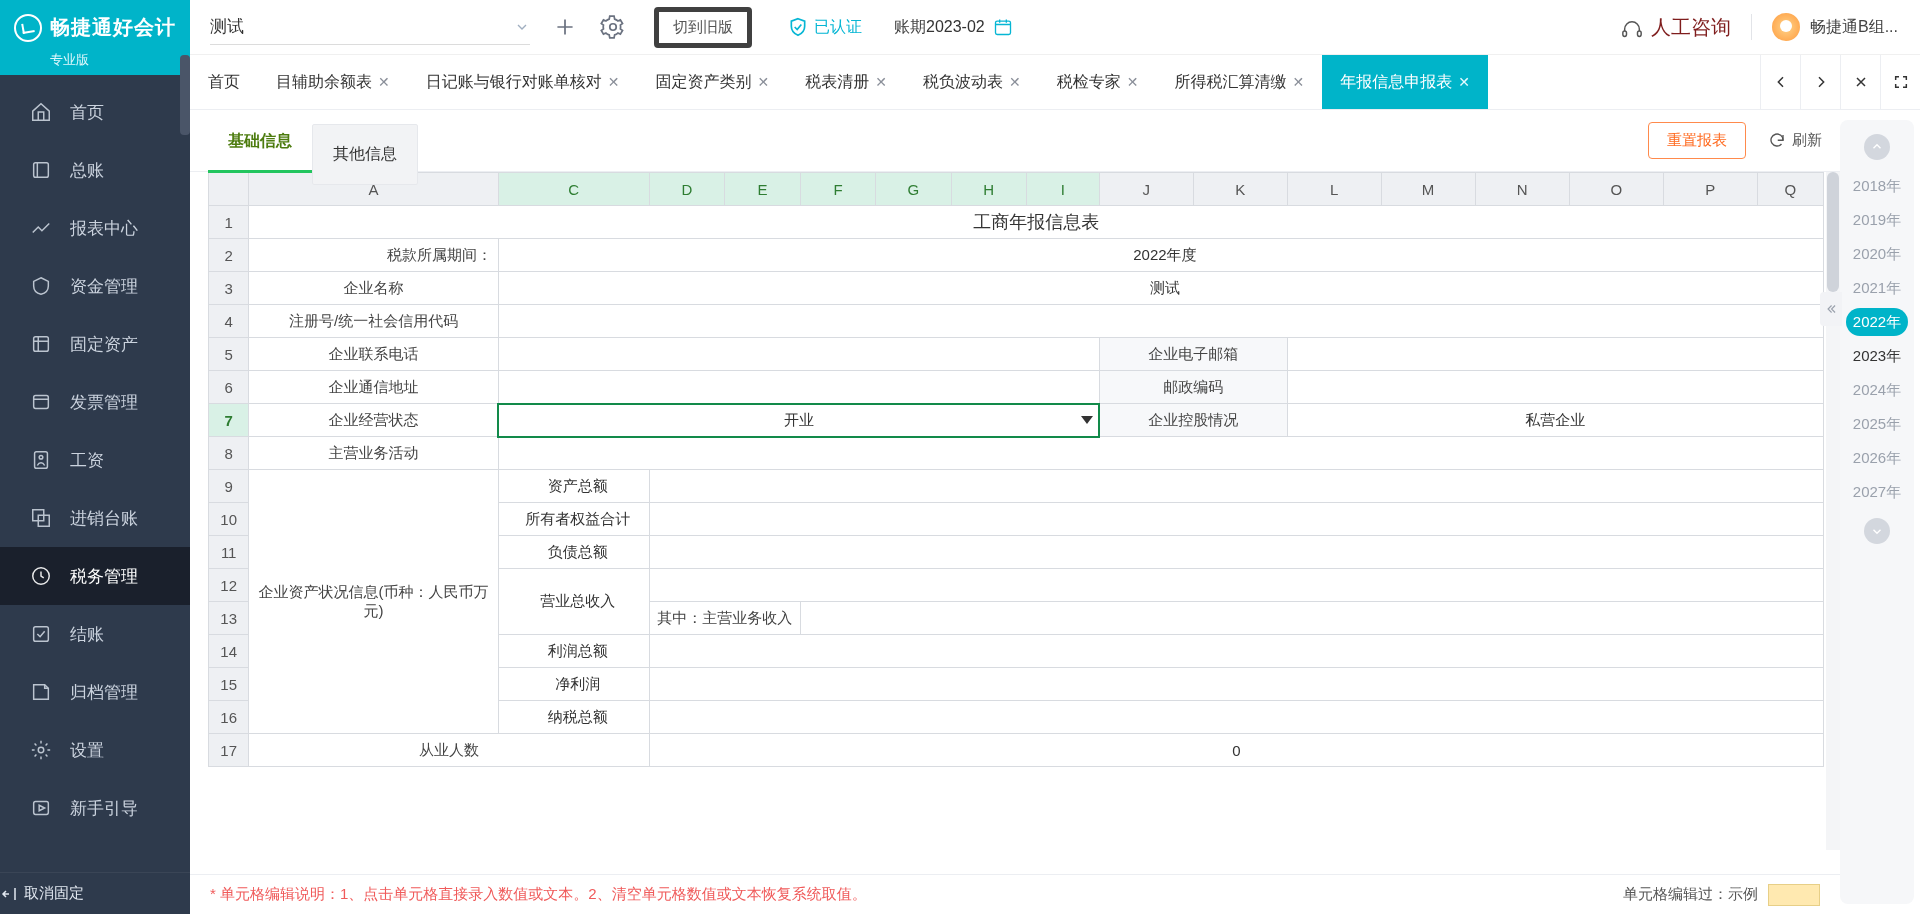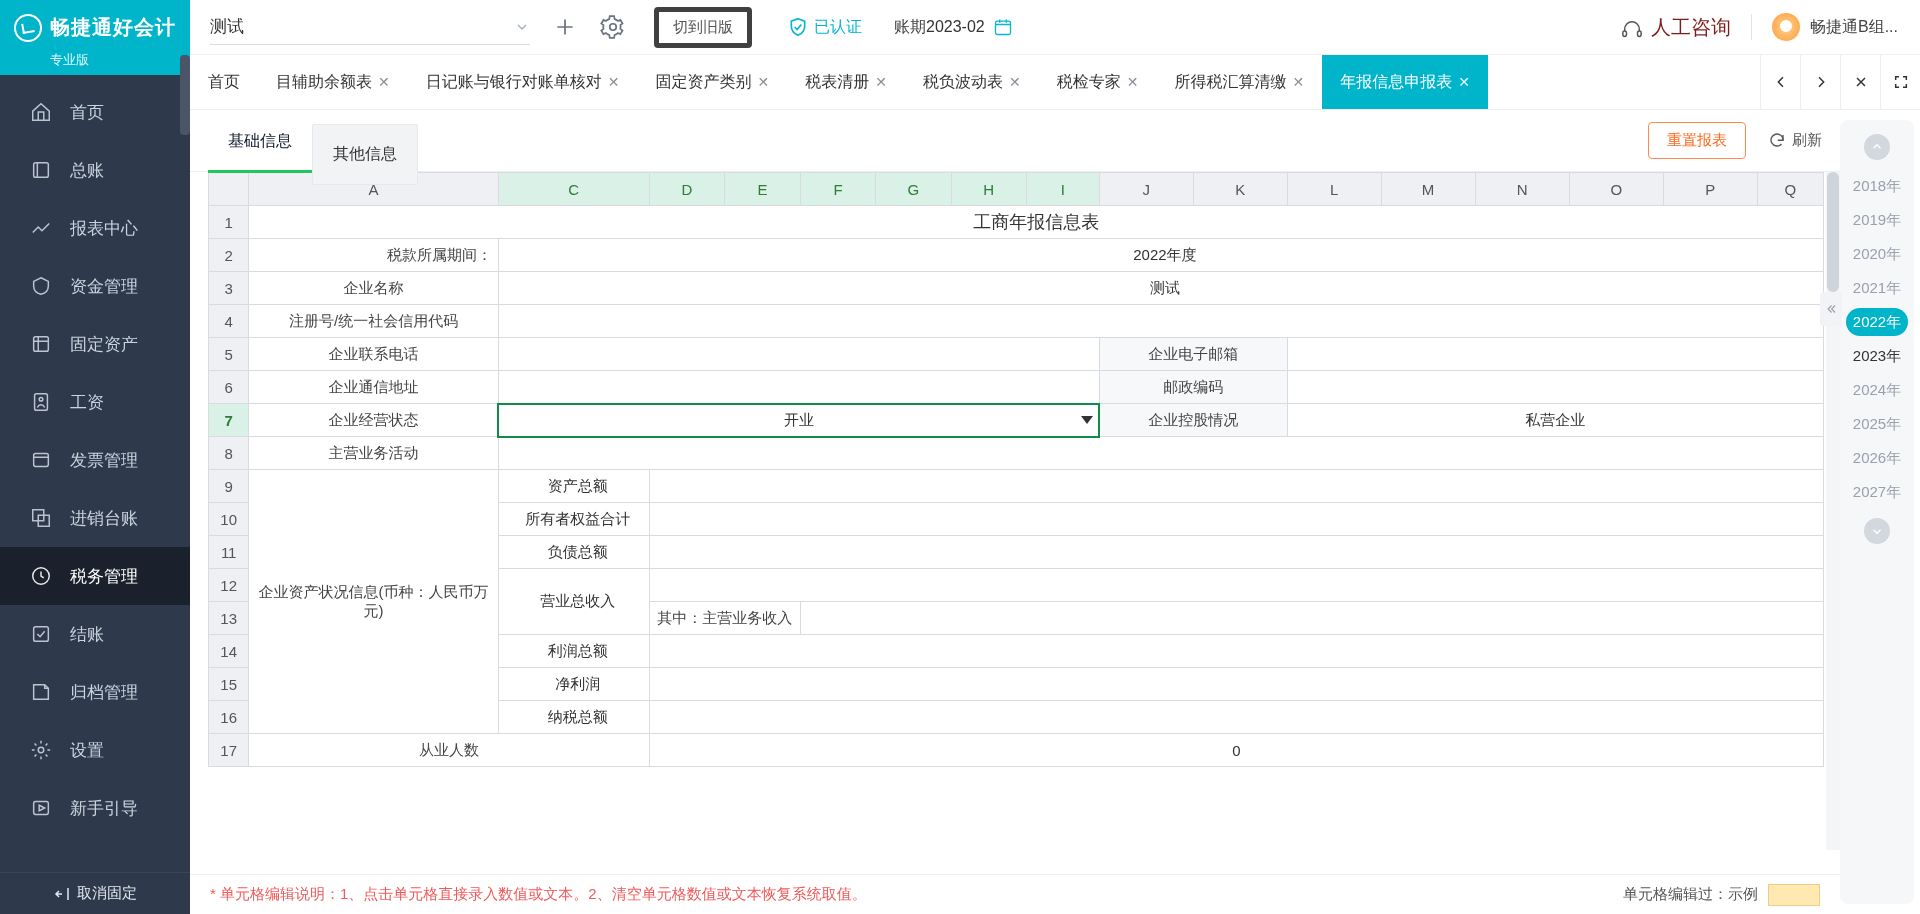--- a/index.html
+++ b/index.html
@@ -12,21 +12,21 @@
   .brand-logo{width:28px;height:28px;border:2px solid #fff;border-radius:50%;position:relative;margin-right:8px;display:flex;align-items:center;justify-content:center}
   .brand-logo::before{content:"";position:absolute;width:10px;height:8px;border-left:2px solid #fff;border-bottom:2px solid #fff;transform:rotate(-10deg)}
   .brand-text{font-size:20px;font-weight:600;letter-spacing:1px}
   .nav{flex:1;overflow-y:auto;padding-top:8px}
   .nav::-webkit-scrollbar{width:8px}
   .nav::-webkit-scrollbar-thumb{background:#4a5568;border-radius:4px}
   .nav-item{height:58px;display:flex;align-items:center;padding-left:30px;font-size:17px;color:#cbd3de;cursor:pointer}
   .nav-item.active{background:#1a202c;color:#fff}
   .nav-ico{width:22px;height:22px;margin-right:18px;opacity:.9}
   .nav-ico svg{width:22px;height:22px;fill:none;stroke:currentColor;stroke-width:1.6}
-  .pin-bar{height:42px;display:flex;align-items:center;justify-content:center;color:#e2e8f0;font-size:15px;border-top:1px solid #3a4556;cursor:pointer}
+  .pin-bar{height:42px;display:flex;align-items:center;justify-content:flex-start;color:#e2e8f0;font-size:15px;border-top:1px solid #3a4556;cursor:pointer}
   .pin-bar svg{width:18px;height:18px;margin-right:6px;fill:currentColor}
   .side-scroll{position:absolute;right:0;top:55px;width:10px;height:80px;background:#4a5568;border-radius:4px}
   
   .main{flex:1;display:flex;flex-direction:column;min-width:0}
   .topbar{height:55px;display:flex;align-items:center;padding:0 22px 0 20px;border-bottom:1px solid #f0f0f0}
   .tenant-sel{width:320px;height:36px;display:flex;align-items:center;justify-content:space-between;font-size:17px;color:#333;cursor:pointer;border-bottom:1px solid #dcdcdc}
   .chev{width:16px;height:16px;fill:none;stroke:#a0aec0;stroke-width:2}
   .ico-btn{width:26px;height:26px;margin-left:22px;fill:none;stroke:#6b7280;stroke-width:1.6;cursor:pointer}
   .switch-old{margin-left:28px;padding:6px 14px;border:5px solid #404040;border-radius:4px;color:#555;font-size:15px;cursor:pointer;background:#fff}
   .verified{margin-left:36px;color:#06b6d4;display:flex;align-items:center;font-size:16px}
@@ -49,21 +49,21 @@
   .tab.active{background:#00b4c9;color:#fff}
   .tab.active .x{color:#e6fbff}
   .tab-ctrl{width:40px;display:flex;align-items:center;justify-content:center;border-left:1px solid #eceef2;cursor:pointer}
   .tab-ctrl svg{width:16px;height:16px;fill:none;stroke:#333;stroke-width:2.2}
   
   .panel{flex:1;display:flex;min-height:0}
   .panel-main{flex:1;display:flex;flex-direction:column;min-width:0}
   .panel-head{height:62px;display:flex;align-items:center;padding:0 18px;border-bottom:1px solid #eceef2}
   .mini-tabs{display:flex;height:100%}
   .mini-tab{height:100%;display:flex;align-items:center;padding:0 20px;font-size:16px;cursor:pointer;border-top:3px solid transparent;position:relative;top:2px}
-  .mini-tab.active{color:#0f172a;border-top:none;border-bottom:3px solid #22c55e;font-weight:400}
+  .mini-tab.active{color:#4d7c0f;border-top:none;border-bottom:3px solid #22c55e;font-weight:700}
   .mini-tab:not(.active){background:#f2f3f5;border:1px solid #e6e8ec;margin:12px 0;border-radius:2px}
   .btn-outline{margin-left:auto;border:1px solid #ff8a4c;color:#ff6a1f;background:#fff;padding:8px 18px;border-radius:4px;font-size:15px;cursor:pointer}
   .refresh{margin-left:22px;display:flex;align-items:center;color:#555;font-size:15px;cursor:pointer}
   .refresh svg{width:18px;height:18px;margin-right:6px;fill:none;stroke:#555;stroke-width:1.8}
   
   .sheet-wrap{flex:1;display:flex;flex-direction:column;min-height:0;padding:0 0 0 18px}
   .hscroll{height:24px;overflow-x:scroll;margin-left:42px;margin-right:34px}
   .hscroll-inner{width:2200px;height:1px}
   table.sheet{border-collapse:collapse;table-layout:fixed;font-size:15px;color:#333}
   table.sheet th,table.sheet td{border:1px solid #d8dbe0;height:33px;text-align:center;font-weight:normal;background:#fff}
@@ -136,32 +136,32 @@
         </div>
         <div class="nav-item">
           <span class="nav-ico"><svg viewBox="0 0 24 24">
               <rect x="4" y="4" width="16" height="16" rx="2"></rect>
               <path d="M4 9h16M9 4v16"></path>
             </svg></span>
           <span>固定资产</span>
         </div>
         <div class="nav-item">
           <span class="nav-ico"><svg viewBox="0 0 24 24">
+              <rect x="4" y="5" width="16" height="14" rx="2"></rect>
+              <path d="M4 9h16"></path>
+            </svg></span>
+          <span>发票管理</span>
+        </div>
+        <div class="nav-item">
+          <span class="nav-ico"><svg viewBox="0 0 24 24">
               <rect x="5" y="3" width="14" height="18" rx="2"></rect>
               <circle cx="12" cy="9" r="2"></circle>
               <path d="M8 18c1-2 3-3 4-3s3 1 4 3"></path>
             </svg></span>
           <span>工资</span>
-        </div>
-        <div class="nav-item">
-          <span class="nav-ico"><svg viewBox="0 0 24 24">
-              <rect x="4" y="5" width="16" height="14" rx="2"></rect>
-              <path d="M4 9h16"></path>
-            </svg></span>
-          <span>发票管理</span>
         </div>
         <div class="nav-item">
           <span class="nav-ico"><svg viewBox="0 0 24 24">
               <rect x="3" y="3" width="12" height="12"></rect>
               <rect x="9" y="9" width="12" height="12"></rect>
             </svg></span>
           <span>进销台账</span>
         </div>
         <div class="nav-item active">
           <span class="nav-ico"><svg viewBox="0 0 24 24">

